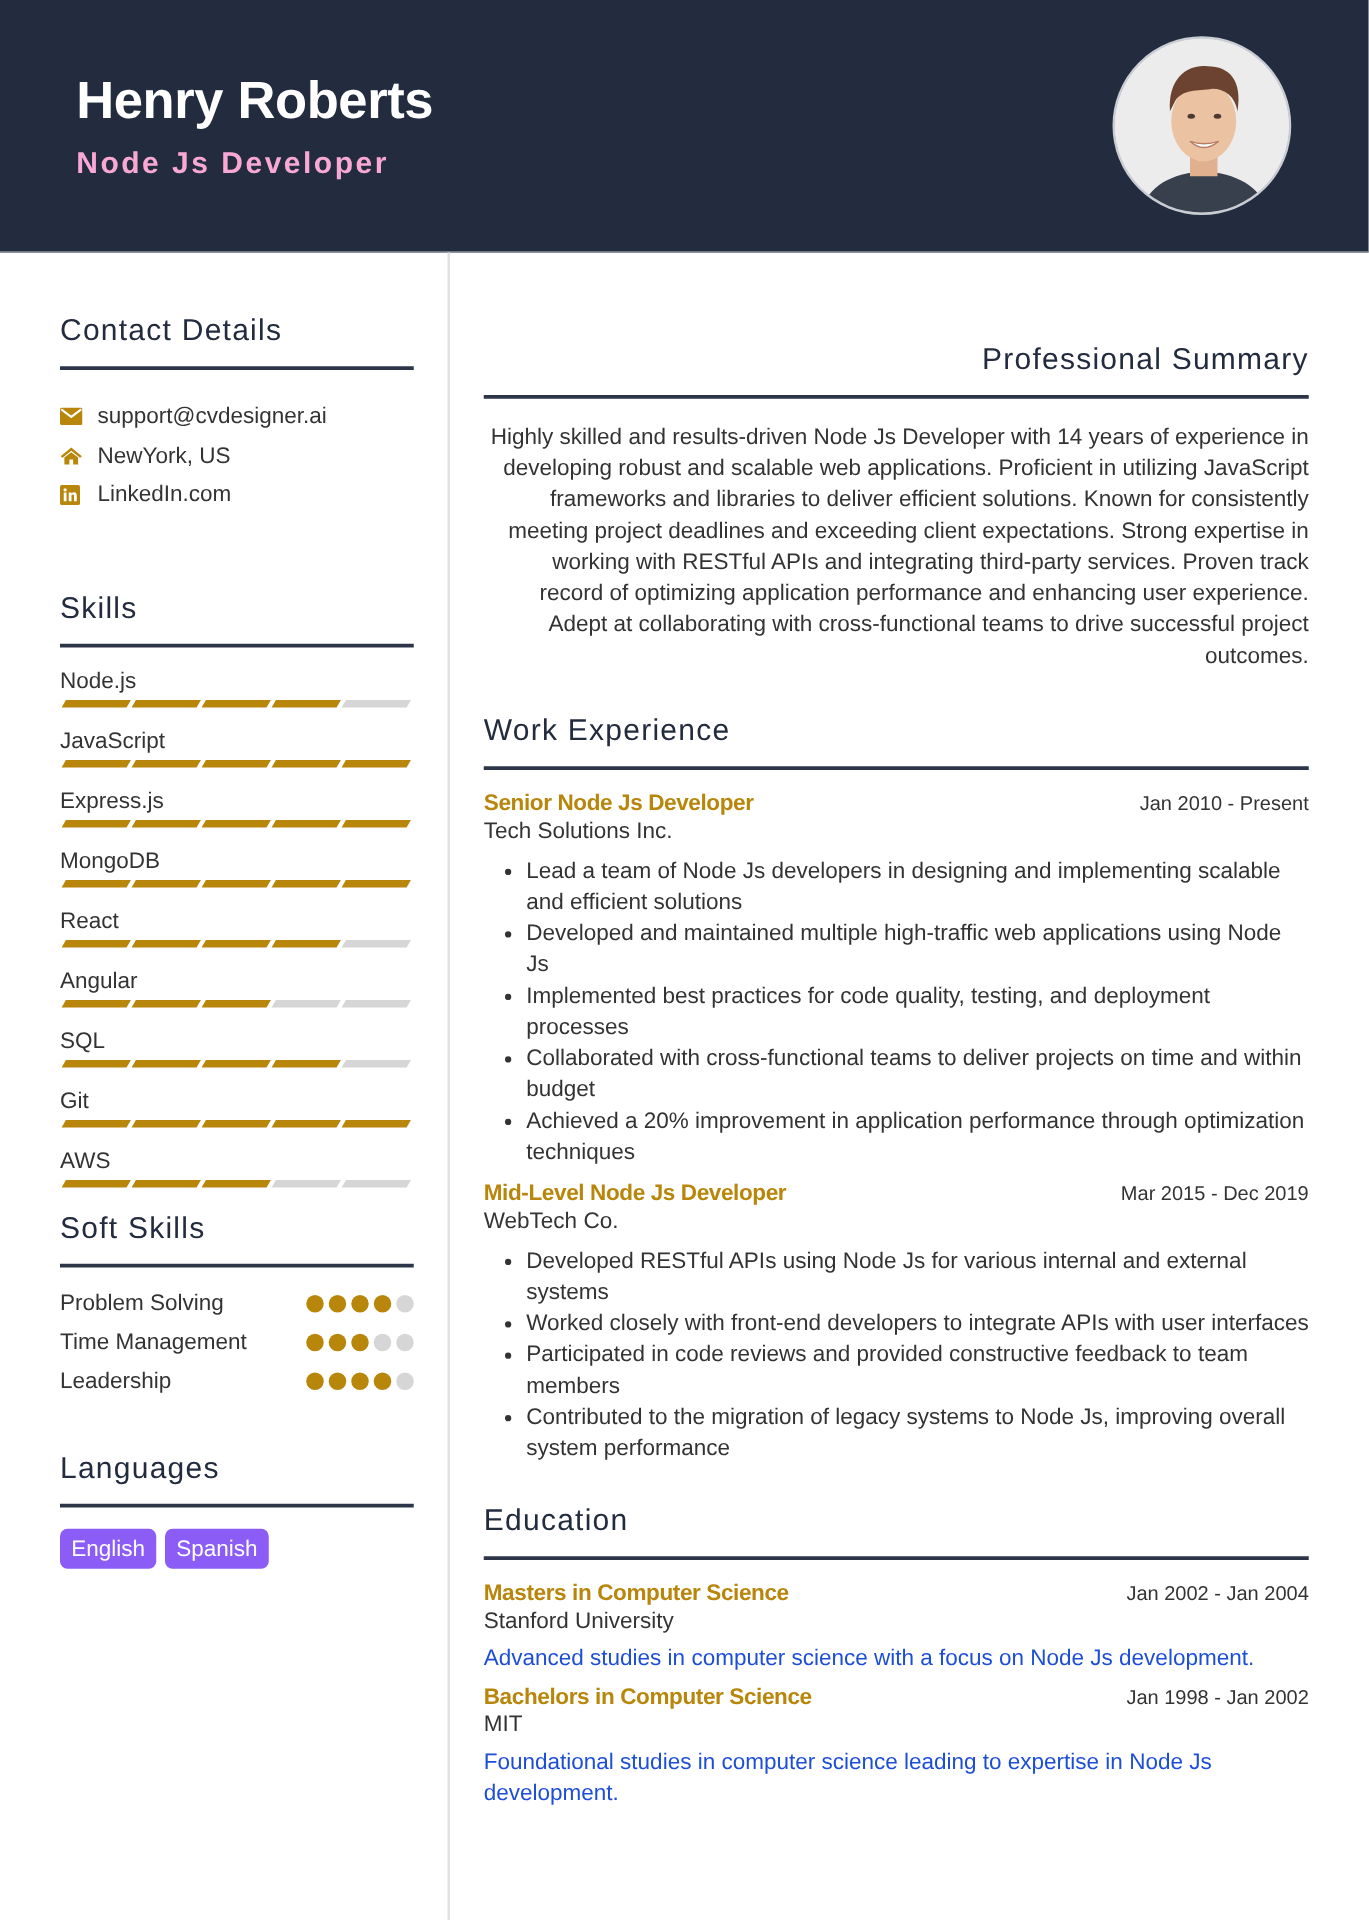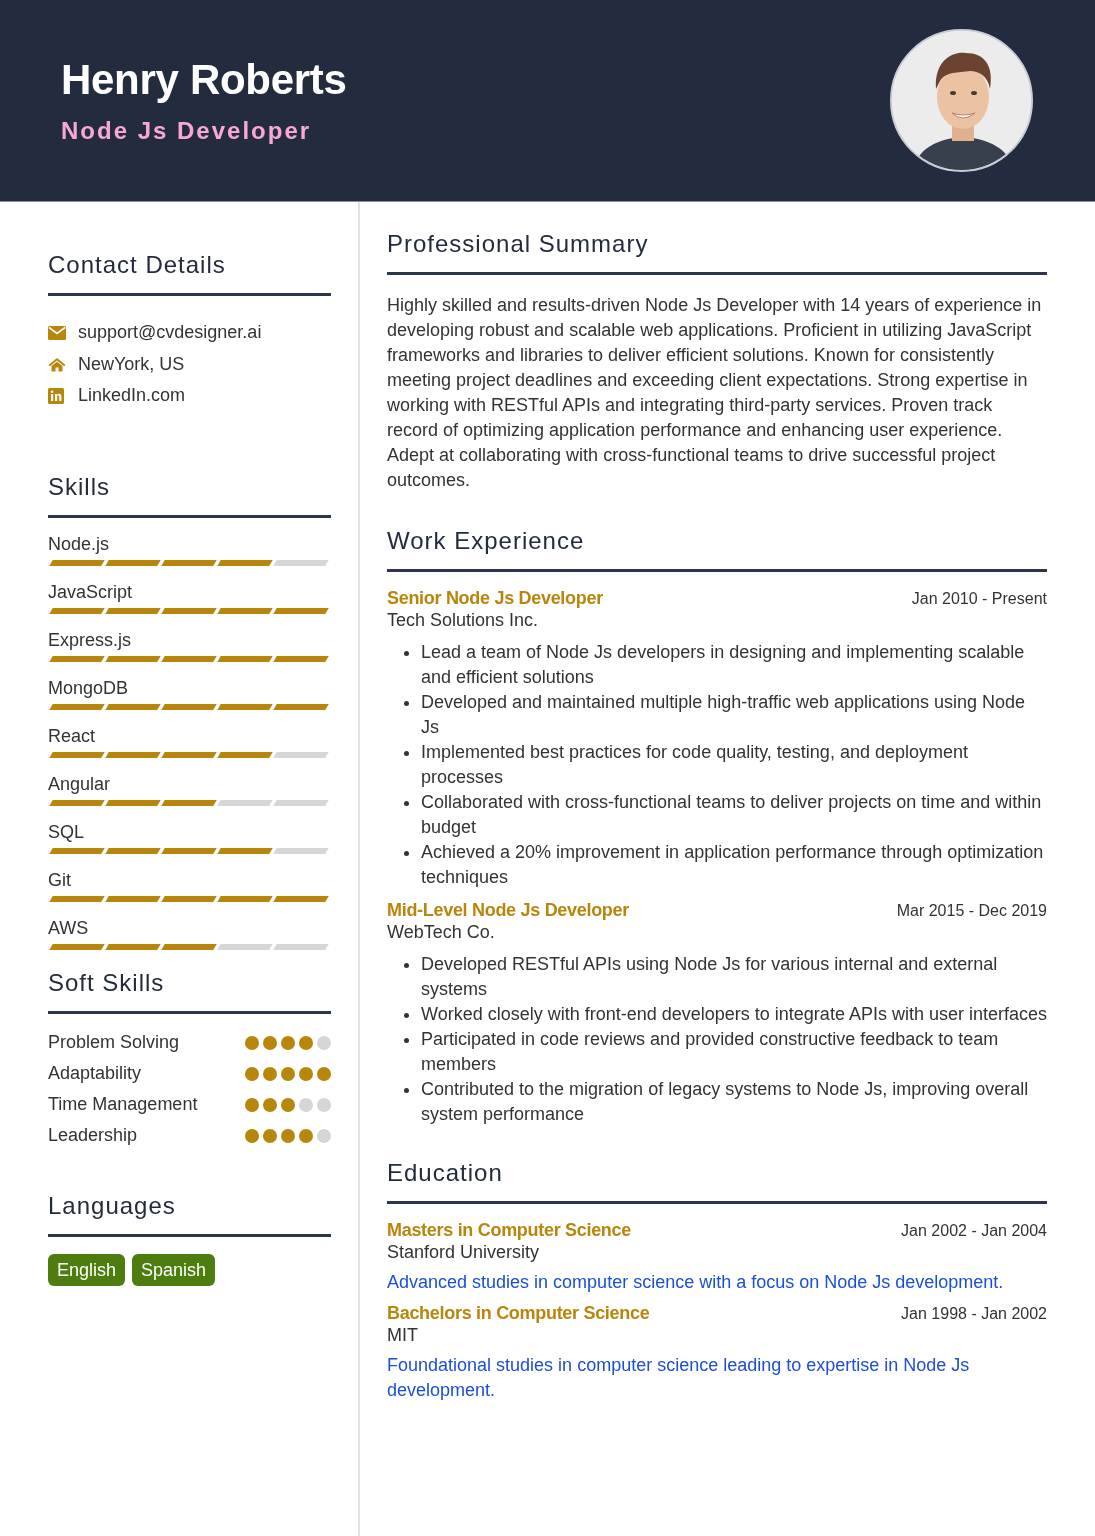--- a/index.html
+++ b/index.html
@@ -30,21 +30,21 @@
   .bar { width: 52px; height: 6px; transform: skewX(-30deg); background: #d6d6d6; }
   .bar.on { background: #b8860b; }
 
   .soft-row { display: flex; justify-content: space-between; align-items: flex-start; font-size: 18px; color: #333; line-height: 25px; margin-bottom: 6px; }
   .soft-row .lbl { width: 150px; }
   .dots { display: flex; gap: 4px; padding-top: 6px; }
   .dot { width: 14px; height: 14px; border-radius: 50%; background: #d6d6d6; }
   .dot.on { background: #b8860b; }
 
   .langs { display: flex; gap: 7px; margin-top: 17px; }
-  .lang { background: #4d7c0f; color: #ffffff; font-size: 18px; padding: 0 9px; height: 32px; line-height: 32px; border-radius: 6px; }
+  .lang { background: #8b5cf6; color: #ffffff; font-size: 18px; padding: 0 9px; height: 32px; line-height: 32px; border-radius: 6px; }
 
   .summary { margin-top: 18px; font-size: 18px; line-height: 25px; color: #333; }
 
   .job { margin-top: 16px; }
   .job-head { display: flex; justify-content: space-between; align-items: baseline; }
   .job-title { font-size: 18px; font-weight: bold; color: #b8860b; letter-spacing: -0.3px; }
   .job-date { font-size: 16px; color: #333; }
   .job-org { font-size: 18px; color: #333; margin-top: 1px; }
   .job ul { margin-top: 9px; padding-left: 34px; }
   .job li { font-size: 18px; line-height: 25px; color: #333; }
@@ -217,30 +217,20 @@
           <span class="lbl">Problem Solving</span>
           <span class="dots">
             <span class="dot on"></span>
             <span class="dot on"></span>
             <span class="dot on"></span>
             <span class="dot on"></span>
             <span class="dot"></span>
           </span>
         </div>
         <div class="soft-row">
-          <span class="lbl">Adaptability</span>
-          <span class="dots">
-            <span class="dot on"></span>
-            <span class="dot on"></span>
-            <span class="dot on"></span>
-            <span class="dot on"></span>
-            <span class="dot on"></span>
-          </span>
-        </div>
-        <div class="soft-row">
           <span class="lbl">Time Management</span>
           <span class="dots">
             <span class="dot on"></span>
             <span class="dot on"></span>
             <span class="dot on"></span>
             <span class="dot"></span>
             <span class="dot"></span>
           </span>
         </div>
         <div class="soft-row">
@@ -261,21 +251,21 @@
     <div class="sec-rule"></div>
     <div class="langs" id="lang-list">
         <span class="lang">English</span>
         <span class="lang">Spanish</span>
       </div>
   </section>
 </div>
 
 <div class="right">
 
-  <section style="margin-top:28px;">
+  <section style="margin-top:72px;text-align:right;">
     <div class="sec-title">Professional Summary</div>
     <div class="sec-rule"></div>
     <p class="summary">Highly skilled and results-driven Node Js Developer with 14 years of experience in developing robust and scalable web applications. Proficient in utilizing JavaScript frameworks and libraries to deliver efficient solutions. Known for consistently meeting project deadlines and exceeding client expectations. Strong expertise in working with RESTful APIs and integrating third-party services. Proven track record of optimizing application performance and enhancing user experience. Adept at collaborating with cross-functional teams to drive successful project outcomes.</p>
   </section>
 
   <section style="margin-top:34px;">
     <div class="sec-title">Work Experience</div>
     <div class="sec-rule"></div>
     <div id="jobs-list">
         <div class="job">

